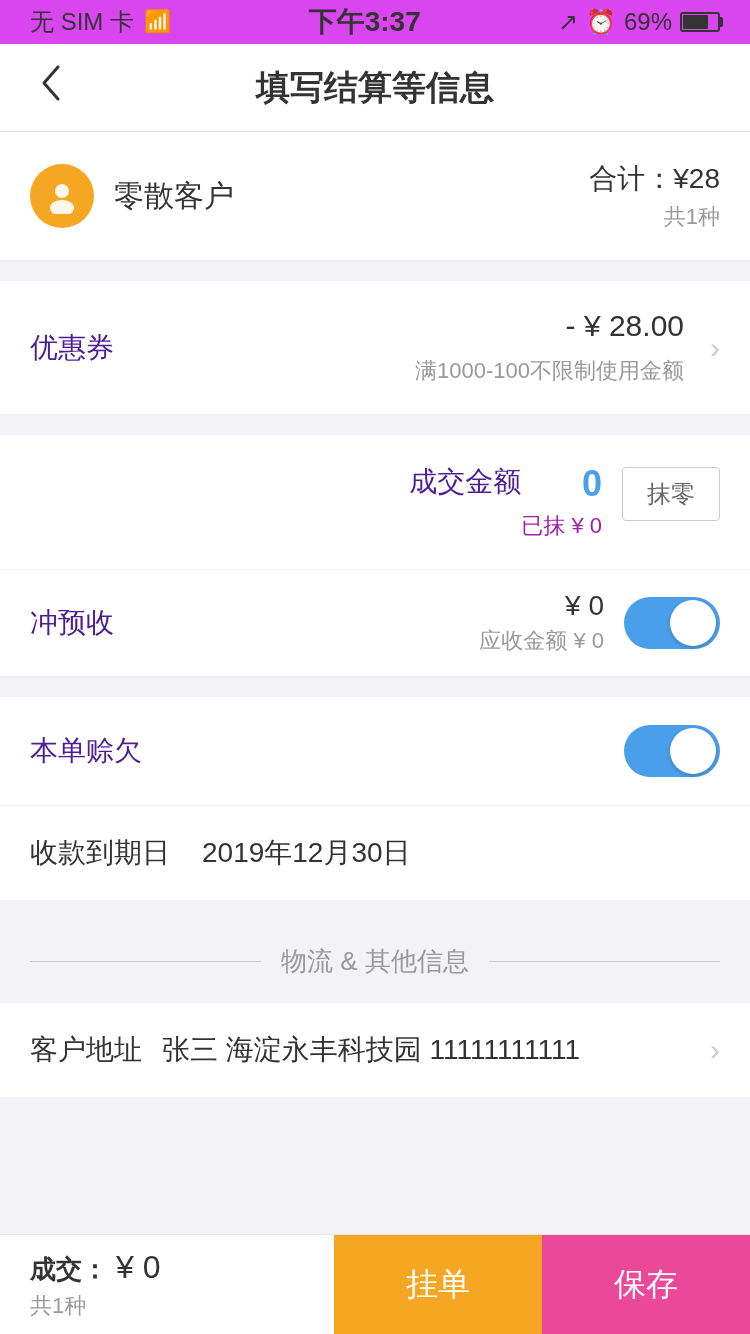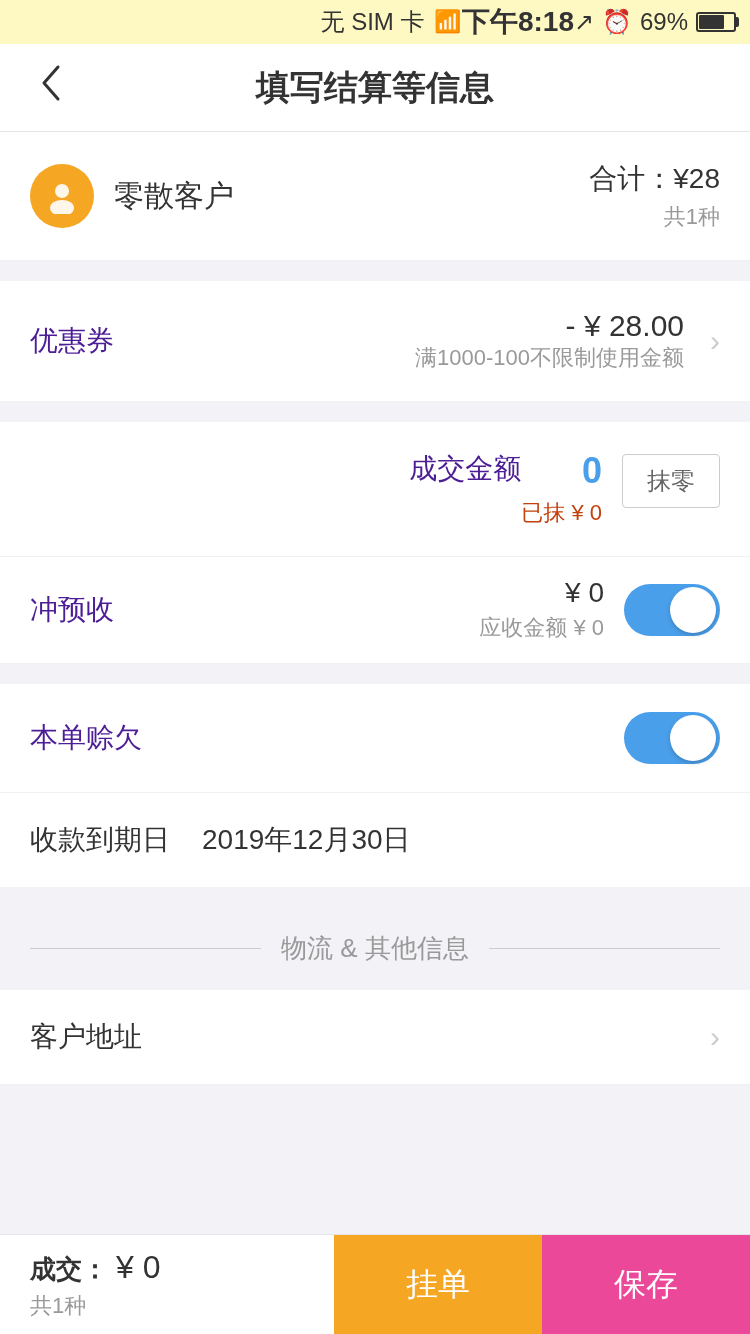--- a/index.html
+++ b/index.html
@@ -10,25 +10,25 @@
       width: 750px;
       min-height: 1334px;
       font-size: 28px;
       color: #333;
       position: relative;
     }
 
     
     .status-bar {
       display: flex;
-      justify-content: flex-end;
-      align-items: center;
-      padding: 0 14px;
+      justify-content: space-between;
+      align-items: center;
+      padding: 0 30px;
       height: 44px;
-      background: #fef9c3;
+      background: #d946ef;
       font-size: 24px;
       font-weight: 500;
     }
     .status-left { display: flex; align-items: center; gap: 10px; }
     .status-right { display: flex; align-items: center; gap: 8px; }
     .wifi-icon { font-size: 22px; }
     .battery-bar {
       width: 40px; height: 20px;
       border: 2px solid #333;
       border-radius: 3px;
@@ -136,21 +136,21 @@
     }
     .row-right {
       display: flex;
       align-items: center;
       gap: 26px;
     }
     .row-right-text-col {
       text-align: right;
     }
     .coupon-discount { font-size: 30px; color: #333; font-weight: 500; }
-    .coupon-desc { font-size: 22px; color: #999; margin-top: 0; }
+    .coupon-desc { font-size: 22px; color: #999; margin-top: 13px; }
     .chevron-icon { font-size: 30px; color: #ccc; }
 
     
     .section-divider {
       height: 20px;
       background: #f2f2f7;
     }
 
     
     .amount-row {
@@ -161,21 +161,21 @@
       background: #fff;
       border-bottom: 1px solid #f0f0f0;
     }
     .amount-right {
       display: flex;
       align-items: flex-start;
       gap: 20px;
     }
     .amount-value-col { text-align: right; }
     .amount-value { font-size: 36px; color: #4a9fea; font-weight: 600; }
-    .amount-sub { font-size: 22px; color: #c2410c; margin-top: 6px; }
+    .amount-sub { font-size: 22px; color: #a21caf; margin-top: 6px; }
     .round-btn {
       border: 1px solid #ccc;
       border-radius: 4px;
       padding: 10px 24px;
       font-size: 24px;
       color: #666;
       background: #fff;
       cursor: pointer;
       white-space: nowrap;
       margin-top: 4px;
@@ -309,21 +309,21 @@
     }
   </style>
 </head>
 <body>
 
 <div class="status-bar">
   <div class="status-left">
     <span>无 SIM 卡</span>
     <span class="wifi-icon">📶</span>
   </div>
-  <div style="font-size:28px;font-weight:600;">下午8:18</div>
+  <div style="font-size:28px;font-weight:600;">下午3:37</div>
   <div class="status-right">
     <span>↗</span>
     <span>⏰</span>
     <span>69%</span>
     <div class="battery-bar">
       <div class="battery-fill"></div>
     </div>
   </div>
 </div>
 
@@ -420,20 +420,21 @@
     <div class="logistics-divider">
       <div class="logistics-line"></div>
       <span class="logistics-text">物流 &amp; 其他信息</span>
       <div class="logistics-line"></div>
     </div>
   </div>
 
   <div class="section-white">
     <div class="address-row">
       <span class="address-label">客户地址</span>
+      <span class="address-value">张三 海淀永丰科技园 11111111111</span>
       <div class="address-right">
         <span class="chevron-icon">›</span>
       </div>
     </div>
   </div>
 
 </div>
 
 <div class="bottom-bar">
   <div class="bottom-info">

